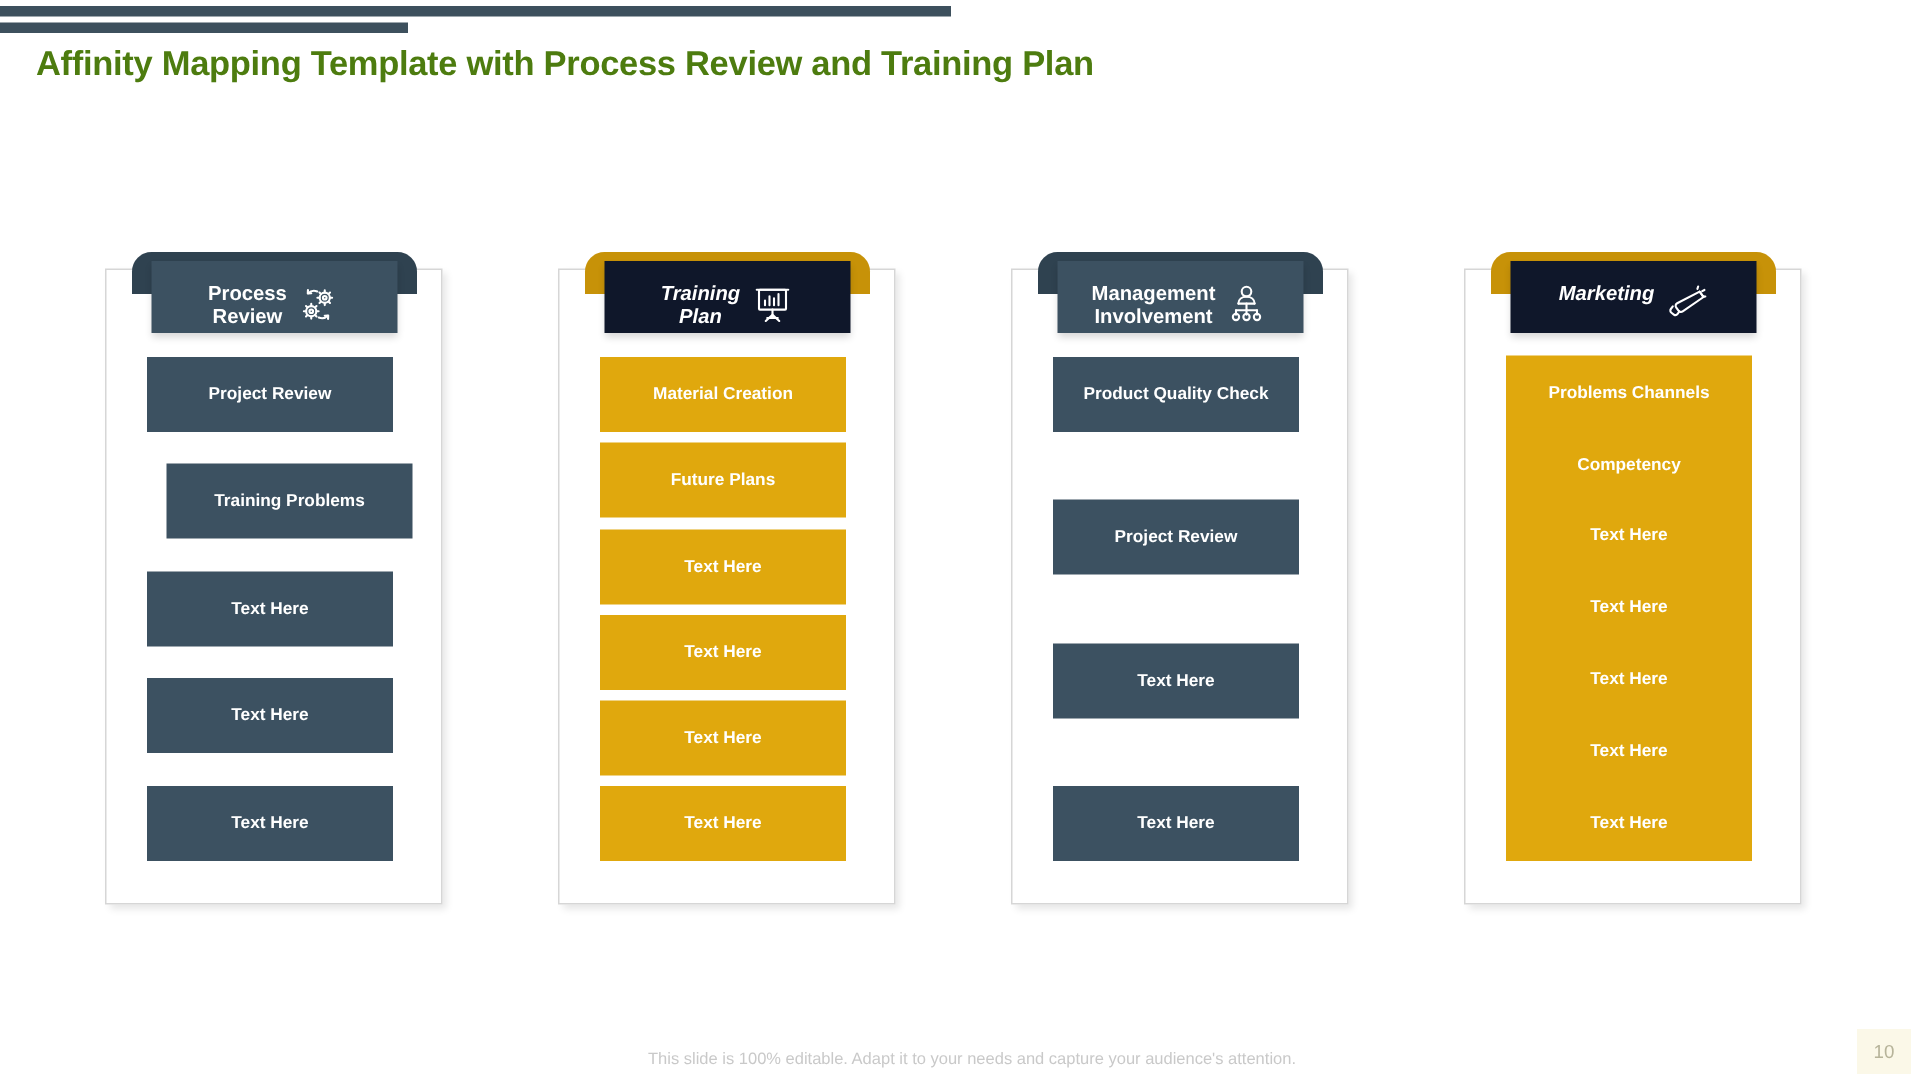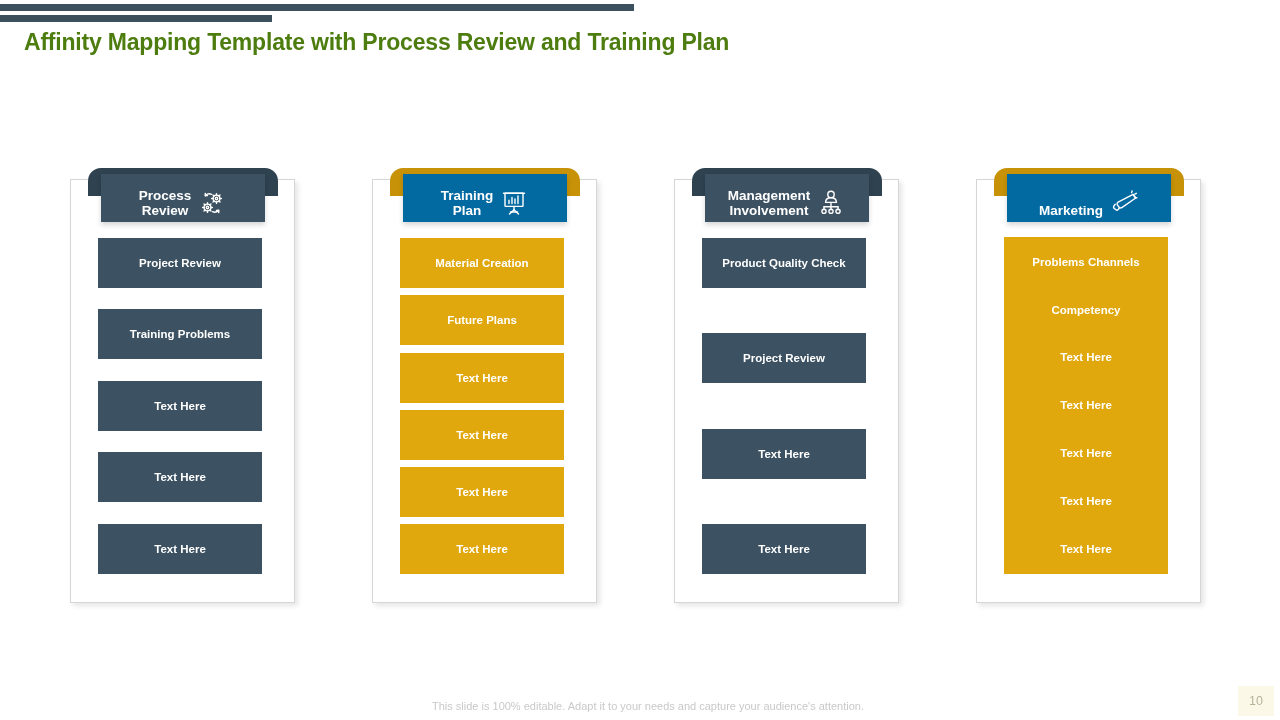--- a/index.html
+++ b/index.html
@@ -91,28 +91,28 @@
   .ribbon.gold  { background: #c79208; }
 
   
   .card-header {
     position: absolute;
     left: 41px;
     top: 6px;
     width: 164px;
     height: 48px;
     display: flex;
-    align-items: flex-end;
+    align-items: flex-start;
     justify-content: center;
     gap: 6px;
-    padding: 4px 8px;
+    padding: 14px 8px;
     box-shadow: 0 3px 5px rgba(0,0,0,0.16);
   }
   .card-header.dark { background: #3c5161; }
-  .card-header.gold { background: #0369a1; }
+  .card-header.gold { background: #0f172a; font-style: italic; }
 
   .card-header-title {
     font-size: 13.5px;
     font-weight: bold;
     color: #ffffff;
     line-height: 15px;
     text-align: center;
     white-space: pre-line;
     flex: 0 1 auto;
   }
@@ -203,21 +203,21 @@
           <path d="M8.5 7.5c1.6-1.6 4-2 6-1.2"></path>
                 <path d="M8.3 5.4 8.2 7.7l2.3-.2"></path>
           <path d="M21.5 22.5c-1.6 1.6-4 2-6 1.2"></path>
                 <path d="M21.7 24.6l.1-2.3-2.3.2"></path>
         </g>
             </svg>
           </div>
         </div>
         <div class="items">
           <div class="item dark" style="top: 70px;">Project Review</div>
-          <div class="item dark" style="top: 141px;">Training Problems</div>
+          <div class="item dark" style="top: 141px; margin-left: 13px;">Training Problems</div>
           <div class="item dark" style="top: 213px;">Text Here</div>
           <div class="item dark" style="top: 284px;">Text Here</div>
           <div class="item dark" style="top: 356px;">Text Here</div>
         </div>
       </div>
       <div class="column col-1">
         <div class="card-frame"></div>
         <div class="ribbon gold"></div>
         <div class="card-header gold">
           <div class="card-header-title">Training

